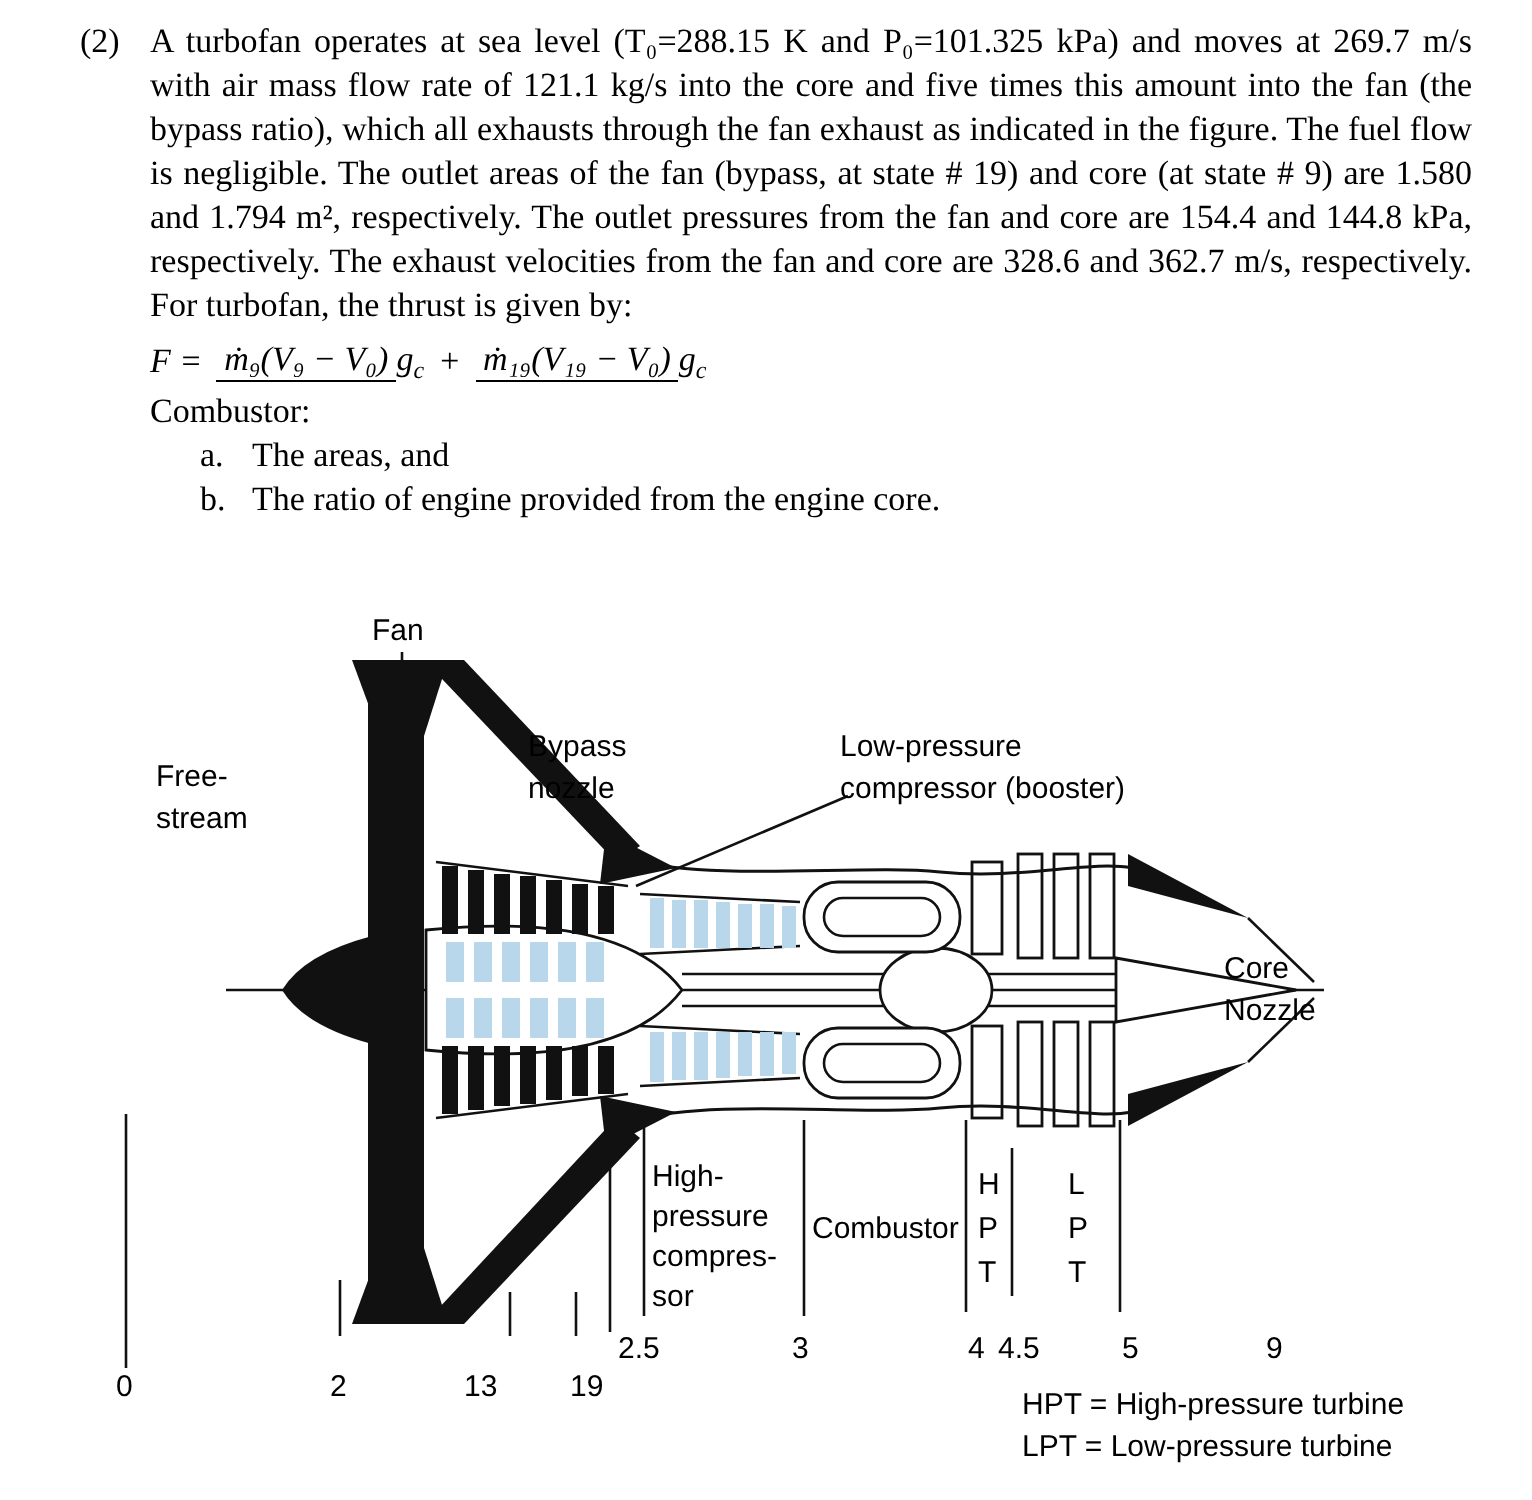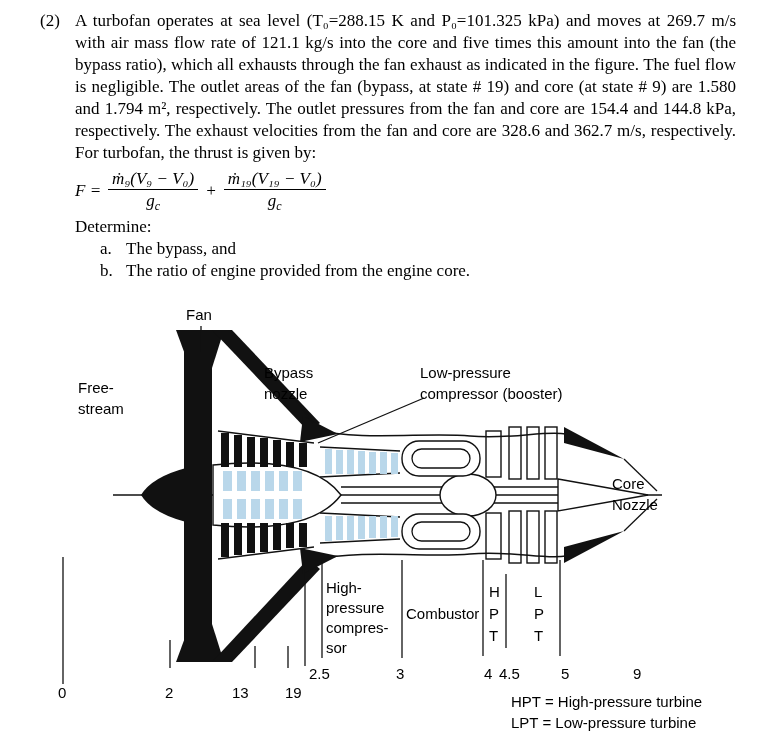--- a/index.html
+++ b/index.html
@@ -4,21 +4,21 @@
 <style>
   html,body{margin:0;padding:0;background:#fff;}
   .page{position:relative;width:766px;height:750px;background:#fff;color:#000;
         font-family:"Liberation Serif","DejaVu Serif",serif;overflow:hidden;}
   .text-block{position:absolute;top:10px;left:40px;right:30px;font-size:17px;line-height:22px;}
   .prob-row{display:flex;}
   .prob-num{width:35px;flex:none;}
   .prob-body{flex:1;text-align:justify;}
   .formula{margin:5px 0 3px 35px;display:flex;align-items:center;gap:7px;
            font-style:italic;font-size:17px;}
-  .frac{display:inline-flex;flex-direction:column;align-items:center;line-height:1.12;}
+  .frac{display:inline-flex;flex-direction:row;align-items:center;line-height:1.12;}
   .frac .num{border-bottom:1.3px solid #000;padding:0 4px 1px;}
   .frac .den{padding-top:1px;}
   .sub{font-size:12px;vertical-align:-4px;}
   .determine{margin-left:35px;}
   .item{display:flex;margin-left:60px;}
   .item .ilabel{width:26px;flex:none;}
   svg.diagram{position:absolute;left:0;top:0;width:766px;height:750px;}
   svg .dtxt{font-family:"Liberation Sans","DejaVu Sans",sans-serif;font-size:15px;fill:#000;}
   svg .ln{stroke:#111;stroke-width:1.3;fill:none;}
   svg .thick{stroke:#111;stroke-width:1.5;fill:none;}
@@ -42,24 +42,24 @@
         <span class="num">ṁ₉(V₉ − V₀)</span>
         <span class="den"><span>g</span><span class="sub">c</span></span>
       </span>
       <span>+</span>
       <span class="frac">
         <span class="num">ṁ₁₉(V₁₉ − V₀)</span>
         <span class="den"><span>g</span><span class="sub">c</span></span>
       </span>
     </div>
 
-    <div class="determine">Determine:</div>
+    <div class="determine">Combustor:</div>
     <div class="item">
       <span class="ilabel">a.</span>
-      <span>The bypass, and</span>
+      <span>The areas, and</span>
     </div>
     <div class="item">
       <span class="ilabel">b.</span>
       <span>The ratio of engine provided from the engine core.</span>
     </div>
   </div>
 
   <svg class="diagram" viewBox="0 0 766 750">
 
     <g>

